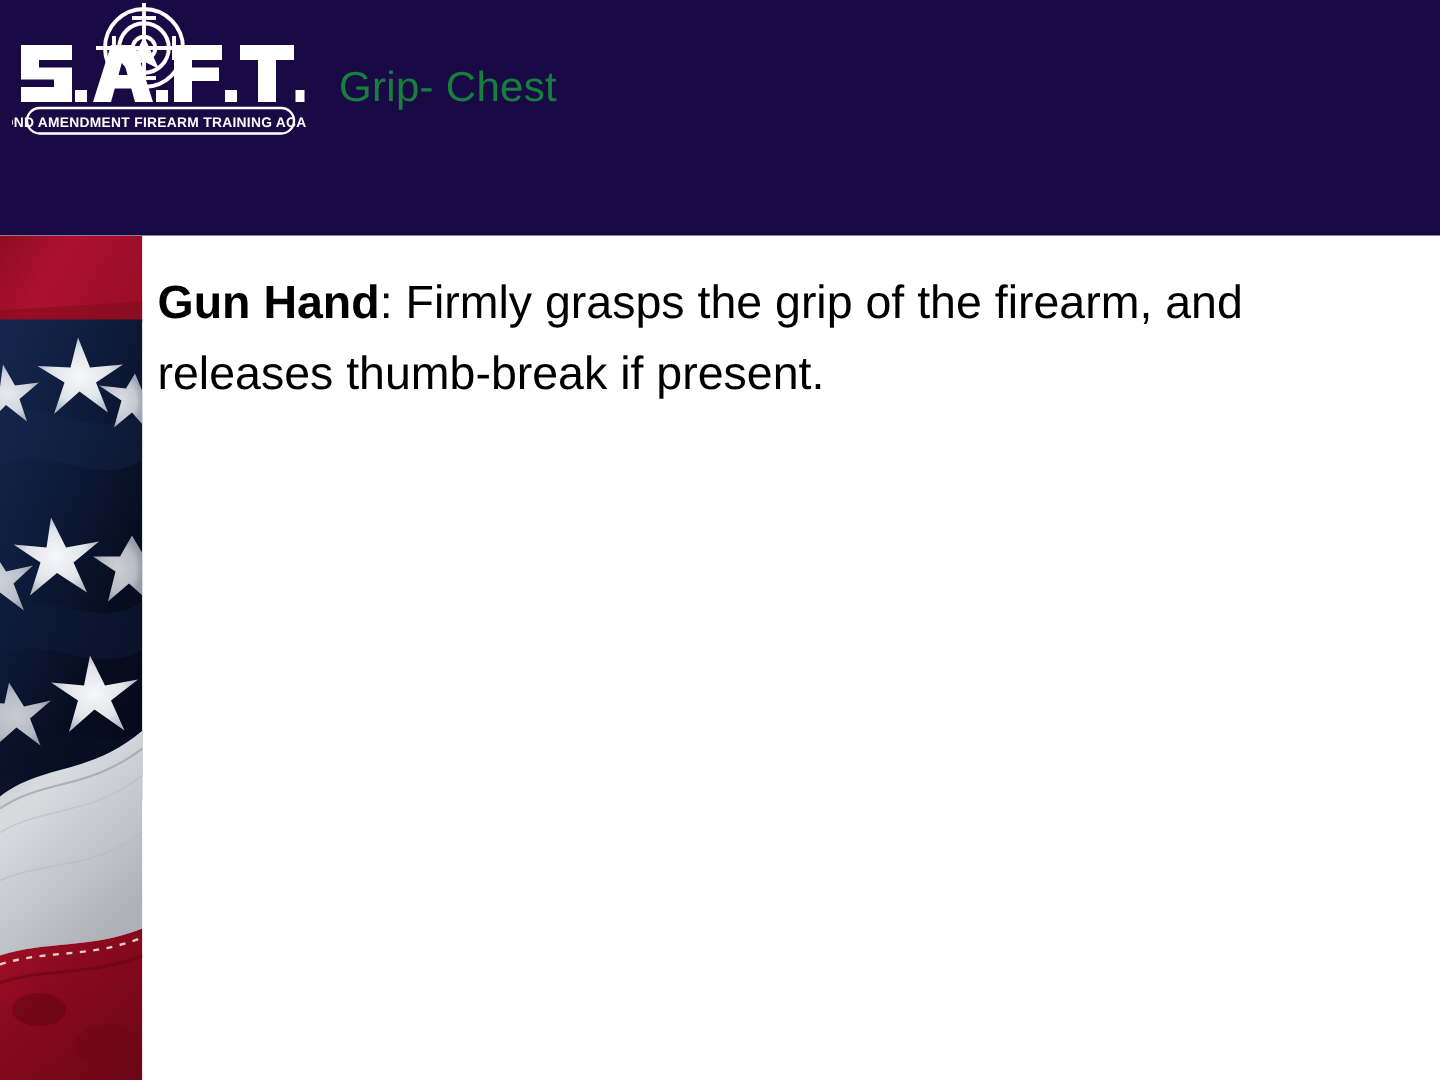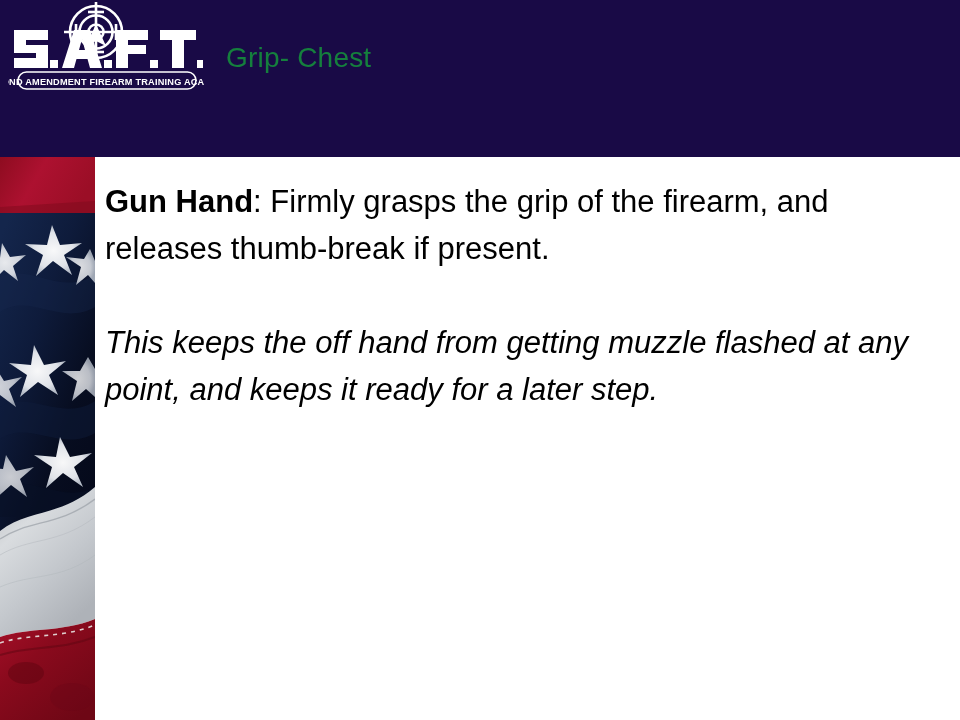--- a/index.html
+++ b/index.html
@@ -200,19 +200,16 @@
     </svg>
   </div>
 
   <div class="body-content">
 
     <p class="para spaced-after">
       <span class="lead">Gun Hand</span><span>: </span><span>Firmly grasps the grip of the firearm, and releases thumb-break if present.</span>
     </p>
 
 
-    <p class="para italic">
-      <span>This keeps the off hand from getting muzzle flashed at any point, and keeps it ready for a later step.</span>
-    </p>
 
   </div>
 
 </div>
 
 </body></html>

